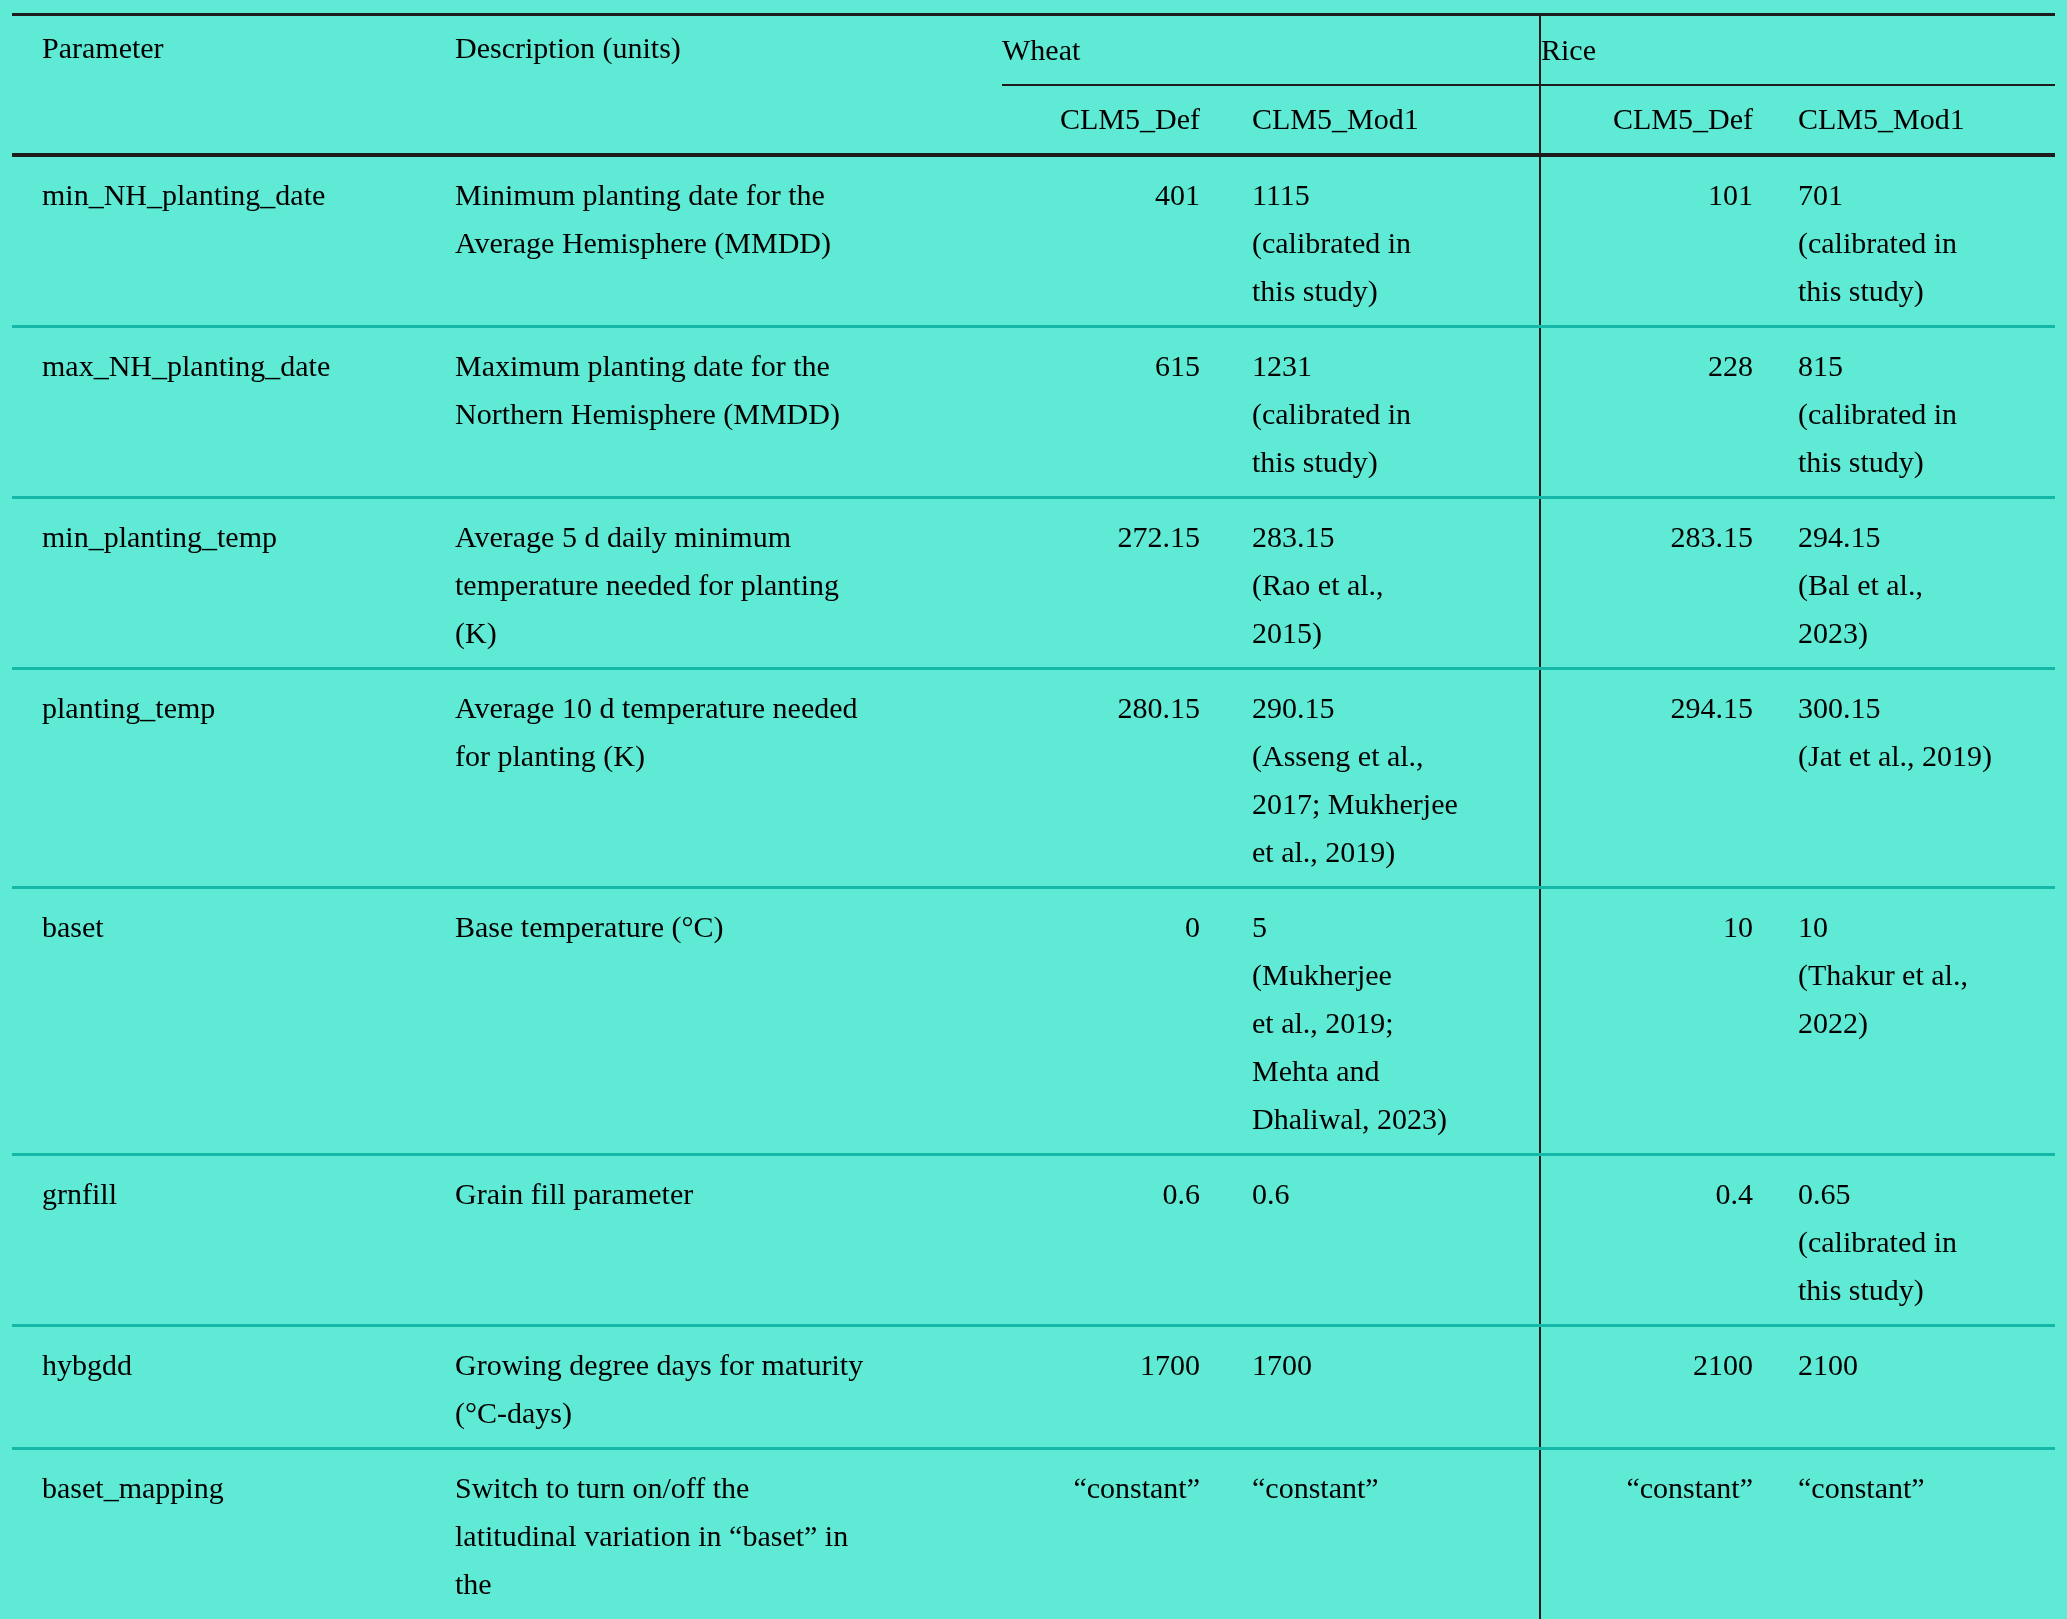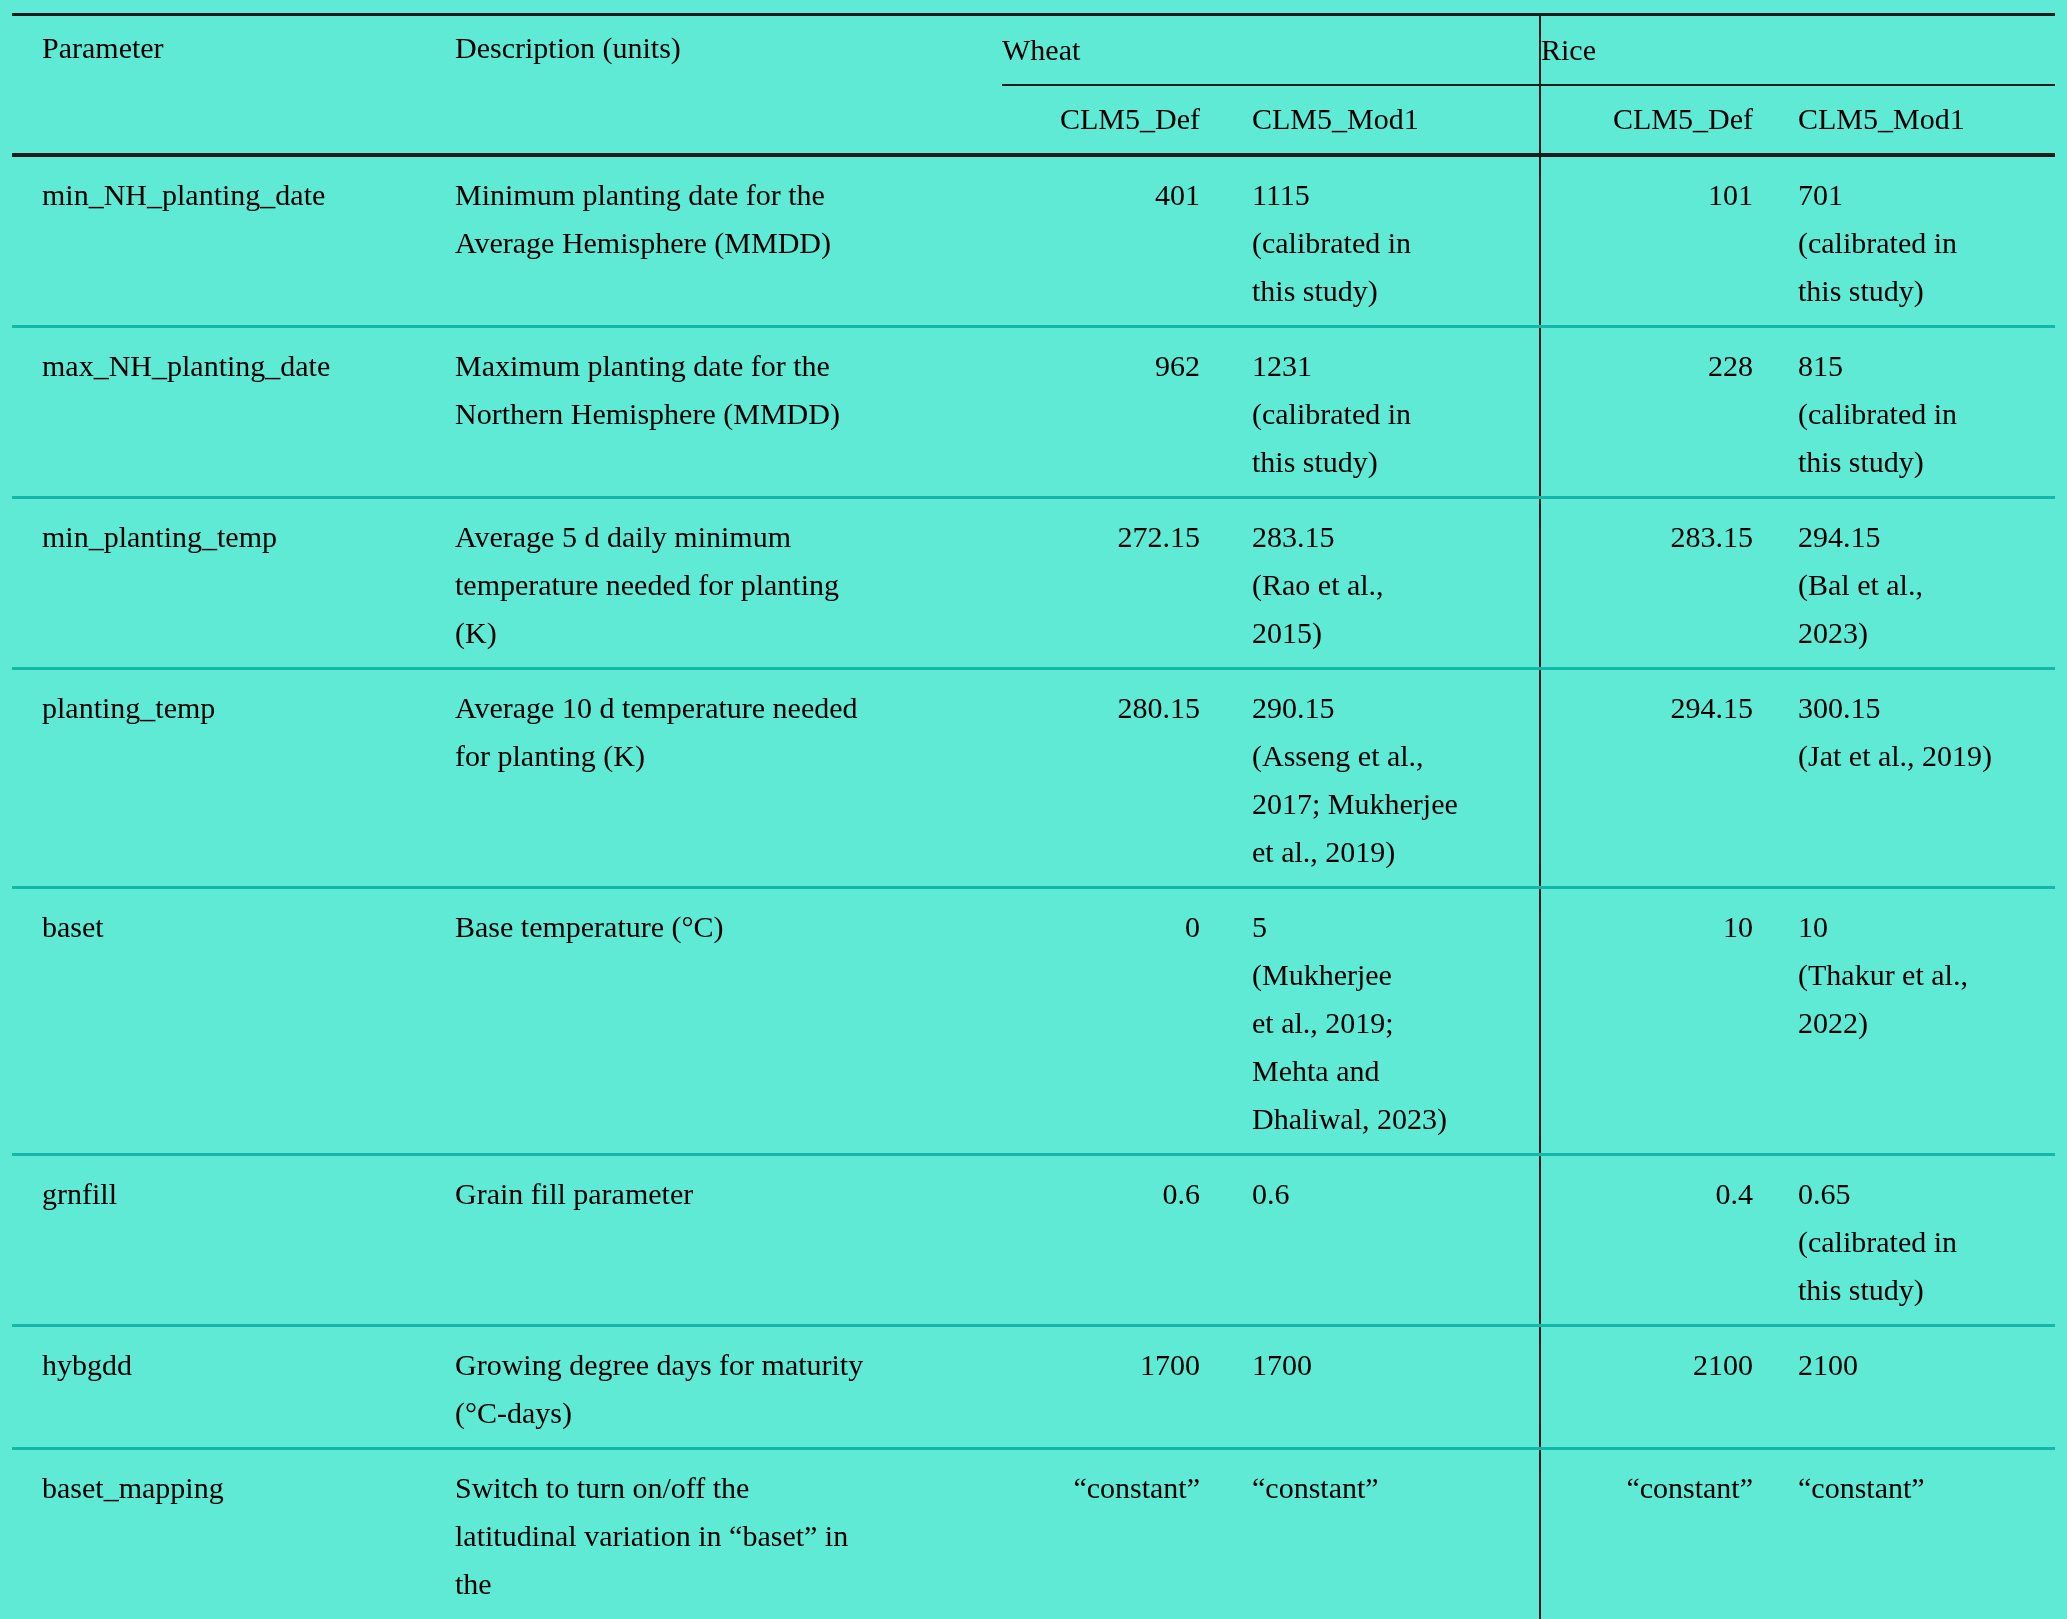--- a/index.html
+++ b/index.html
@@ -116,21 +116,21 @@
 this study)</td>
         <td class="numcol vdiv">101</td>
         <td class="rm1col">701
 (calibrated in
 this study)</td>
       </tr>
       <tr class="r2">
         <td class="pl-param">max_NH_planting_date</td>
         <td>Maximum planting date for the
 Northern Hemisphere (MMDD)</td>
-        <td class="numcol">962</td>
+        <td class="numcol">615</td>
         <td class="wm1col">1231
 (calibrated in
 this study)</td>
         <td class="numcol vdiv">228</td>
         <td class="rm1col">815
 (calibrated in
 this study)</td>
       </tr>
       <tr class="r3">
         <td class="pl-param">min_planting_temp</td>

